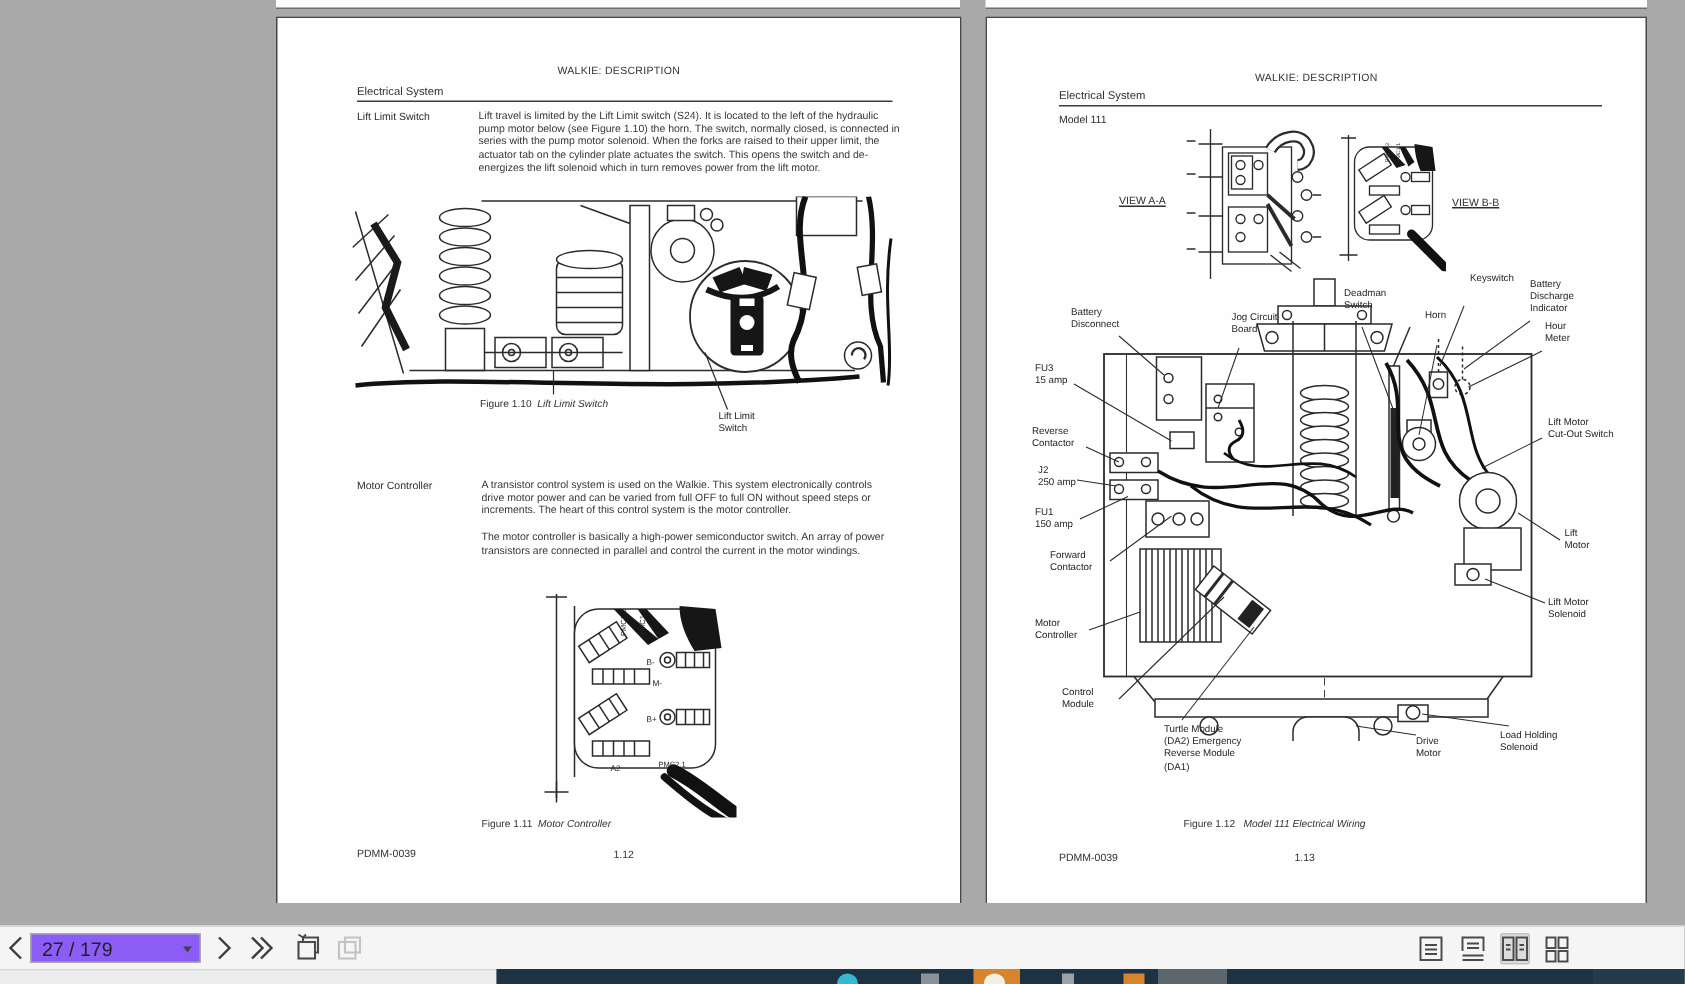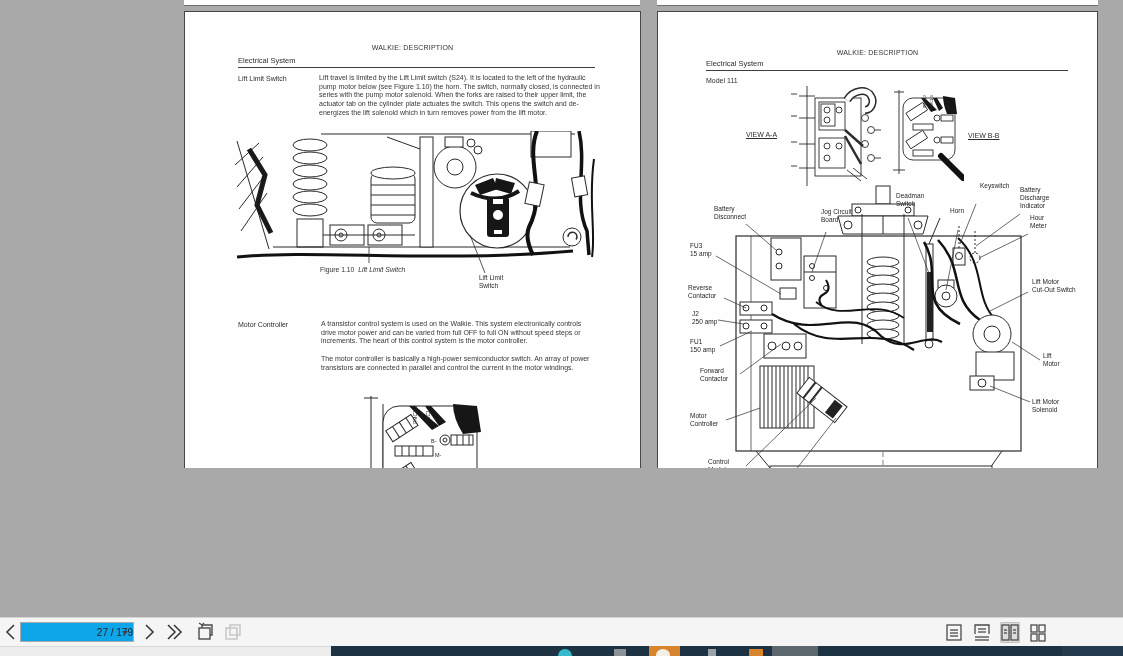--- a/index.html
+++ b/index.html
@@ -1,41 +1,41 @@
 <!DOCTYPE html>
 <html><head>
 <meta charset="utf-8">
 <style>
   html,body{margin:0;padding:0;}
   body{width:1123px;height:656px;overflow:hidden;position:relative;
        font-family:"Liberation Sans",sans-serif;background:#a9a9a9;}
   
-  .viewer{position:absolute;left:0;top:0;width:1123px;height:468px;background:#a9a9a9;overflow:hidden;}
+  .viewer{position:absolute;left:0;top:0;width:1123px;height:602px;background:#a9a9a9;overflow:hidden;}
   .prev-page{position:absolute;top:0;height:5px;background:#fdfdfd;border-bottom:1.5px solid #6f6f6f;}
   .page{position:absolute;top:11px;height:599px;background:#fefefe;border:1.5px solid #474747;box-sizing:border-box;}
   .page-inner{position:absolute;left:0;top:0;right:0;bottom:0;}
   .doc-head{position:absolute;width:100%;text-align:center;font-size:7px;color:#333;letter-spacing:.2px;}
   .sec-head{position:absolute;font-size:7.5px;color:#2e2e2e;}
   .rule{position:absolute;height:1px;background:#3d3d3d;}
   .side-label{position:absolute;font-size:7px;color:#2e2e2e;}
   .body-text{position:absolute;font-size:7px;line-height:8.7px;color:#383838;text-align:left;}
   .fig{position:absolute;}
   .caption{position:absolute;font-size:6.8px;color:#333;}
   .caption i{font-style:italic;}
   .pg-label{position:absolute;font-size:6.5px;line-height:8.2px;color:#262626;white-space:pre-line;}
   .view-label{position:absolute;font-size:7px;color:#2e2e2e;text-decoration:underline;}
   .footer-doc,.footer-pg{position:absolute;font-size:7px;color:#333;}
   svg text{font-family:"Liberation Sans",sans-serif;fill:#262626;stroke:none;}
   
   .toolbar{position:absolute;left:0;top:617px;width:1123px;height:29px;background:#f5f5f5;
            border-top:1px solid #d6d6d6;box-sizing:border-box;}
   .tb-btn{position:absolute;top:3px;width:22px;height:22px;background:none;border:none;padding:0;cursor:pointer;}
-  .page-box{position:absolute;left:20px;top:4px;width:114px;height:20px;background:#0ea5e9;
-            border:1px solid #ababab;box-sizing:border-box;font-size:10px;color:#222;
-            display:flex;align-items:center;padding-left:7px;cursor:pointer;justify-content:flex-end;}
+  .page-box{position:absolute;left:20px;top:4px;width:114px;height:20px;background:#8b5cf6;
+            border:1px solid #ababab;box-sizing:border-box;font-size:13px;color:#222;
+            display:flex;align-items:center;padding-left:7px;cursor:pointer;}
   .page-box .caret{position:absolute;right:5px;top:8px;width:0;height:0;
             border-left:3.5px solid transparent;border-right:3.5px solid transparent;border-top:4px solid #444;}
   .view-btn{position:absolute;top:4px;width:20px;height:21px;background:none;border:none;padding:0;cursor:pointer;border-radius:2px;}
   .view-btn.sel{background:#dcdcdc;box-shadow:inset 0 0 0 1px #c2c2c2;}
   
   .taskbar{position:absolute;left:0;top:646px;width:1123px;height:10px;}
   .tb-light{position:absolute;left:0;top:0;width:331px;height:10px;background:#ededed;border-top:1px solid #d9d9d9;box-sizing:border-box;}
   .tb-dark{position:absolute;left:331px;top:0;width:792px;height:10px;background:#1d3243;overflow:hidden;}
   .tk{position:absolute;top:3px;}
 </style>

